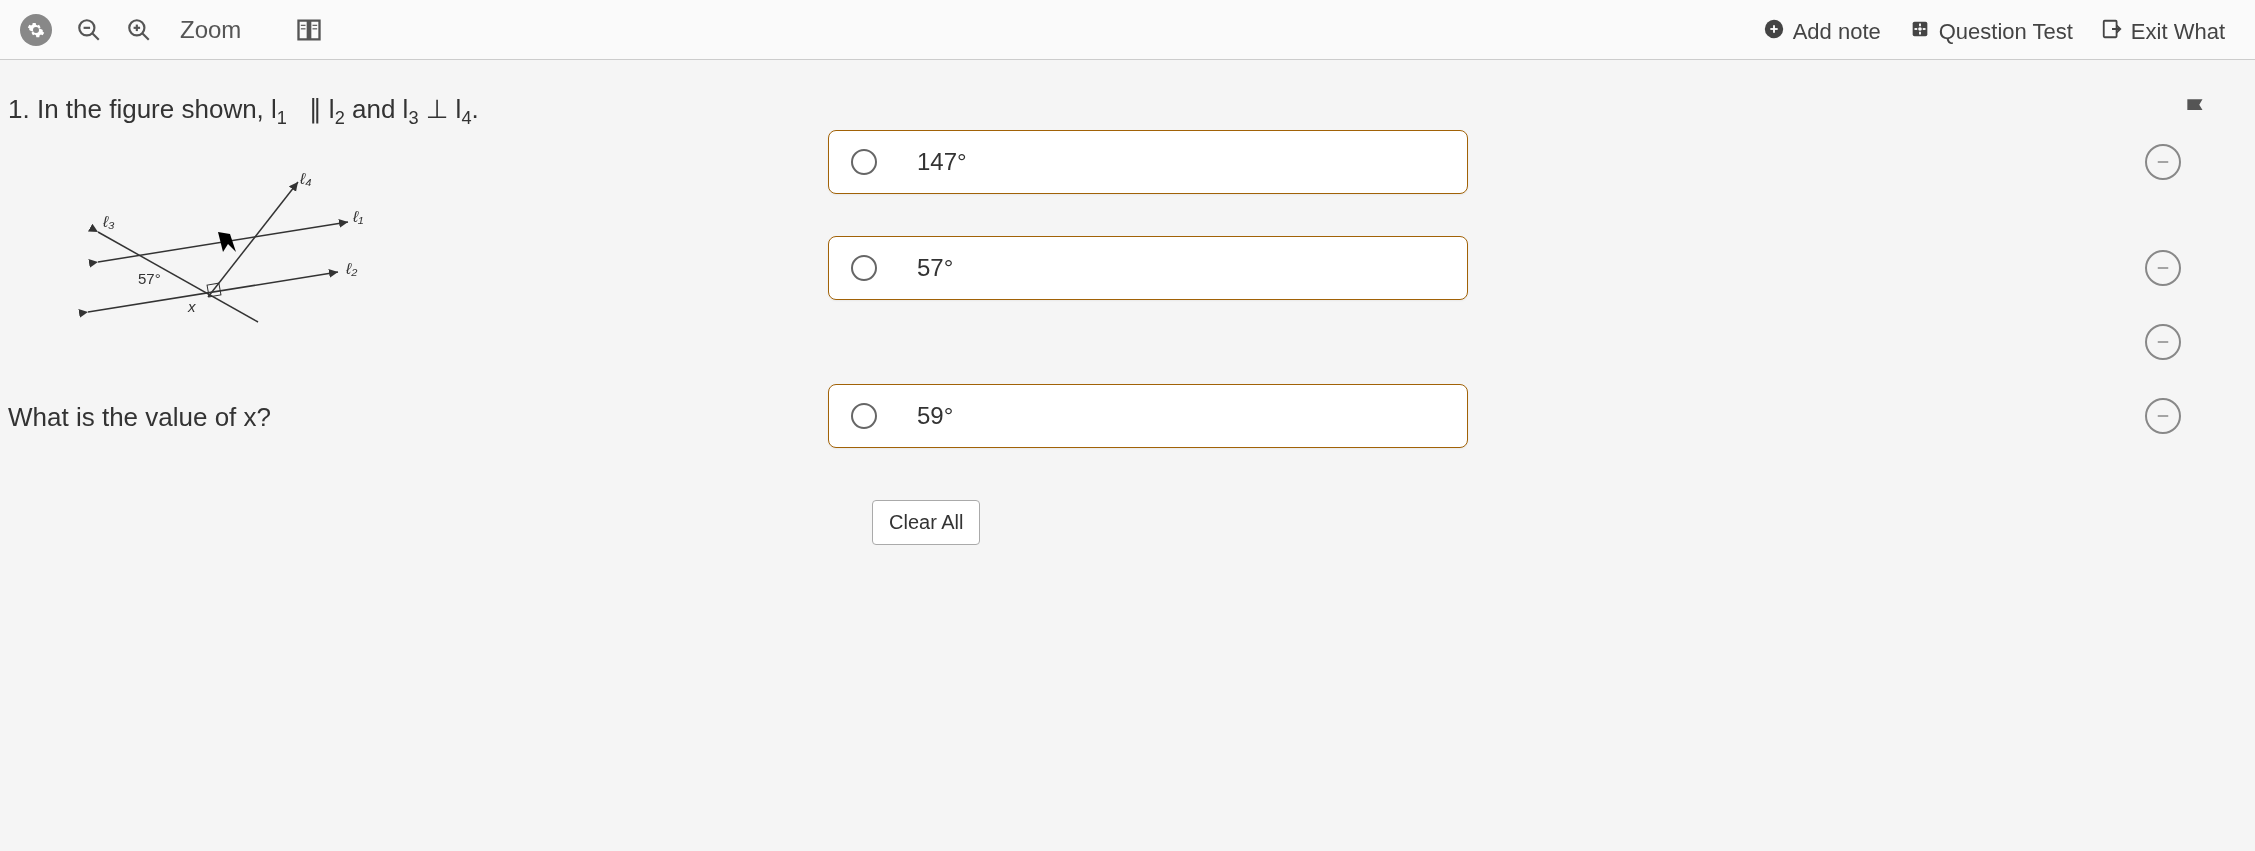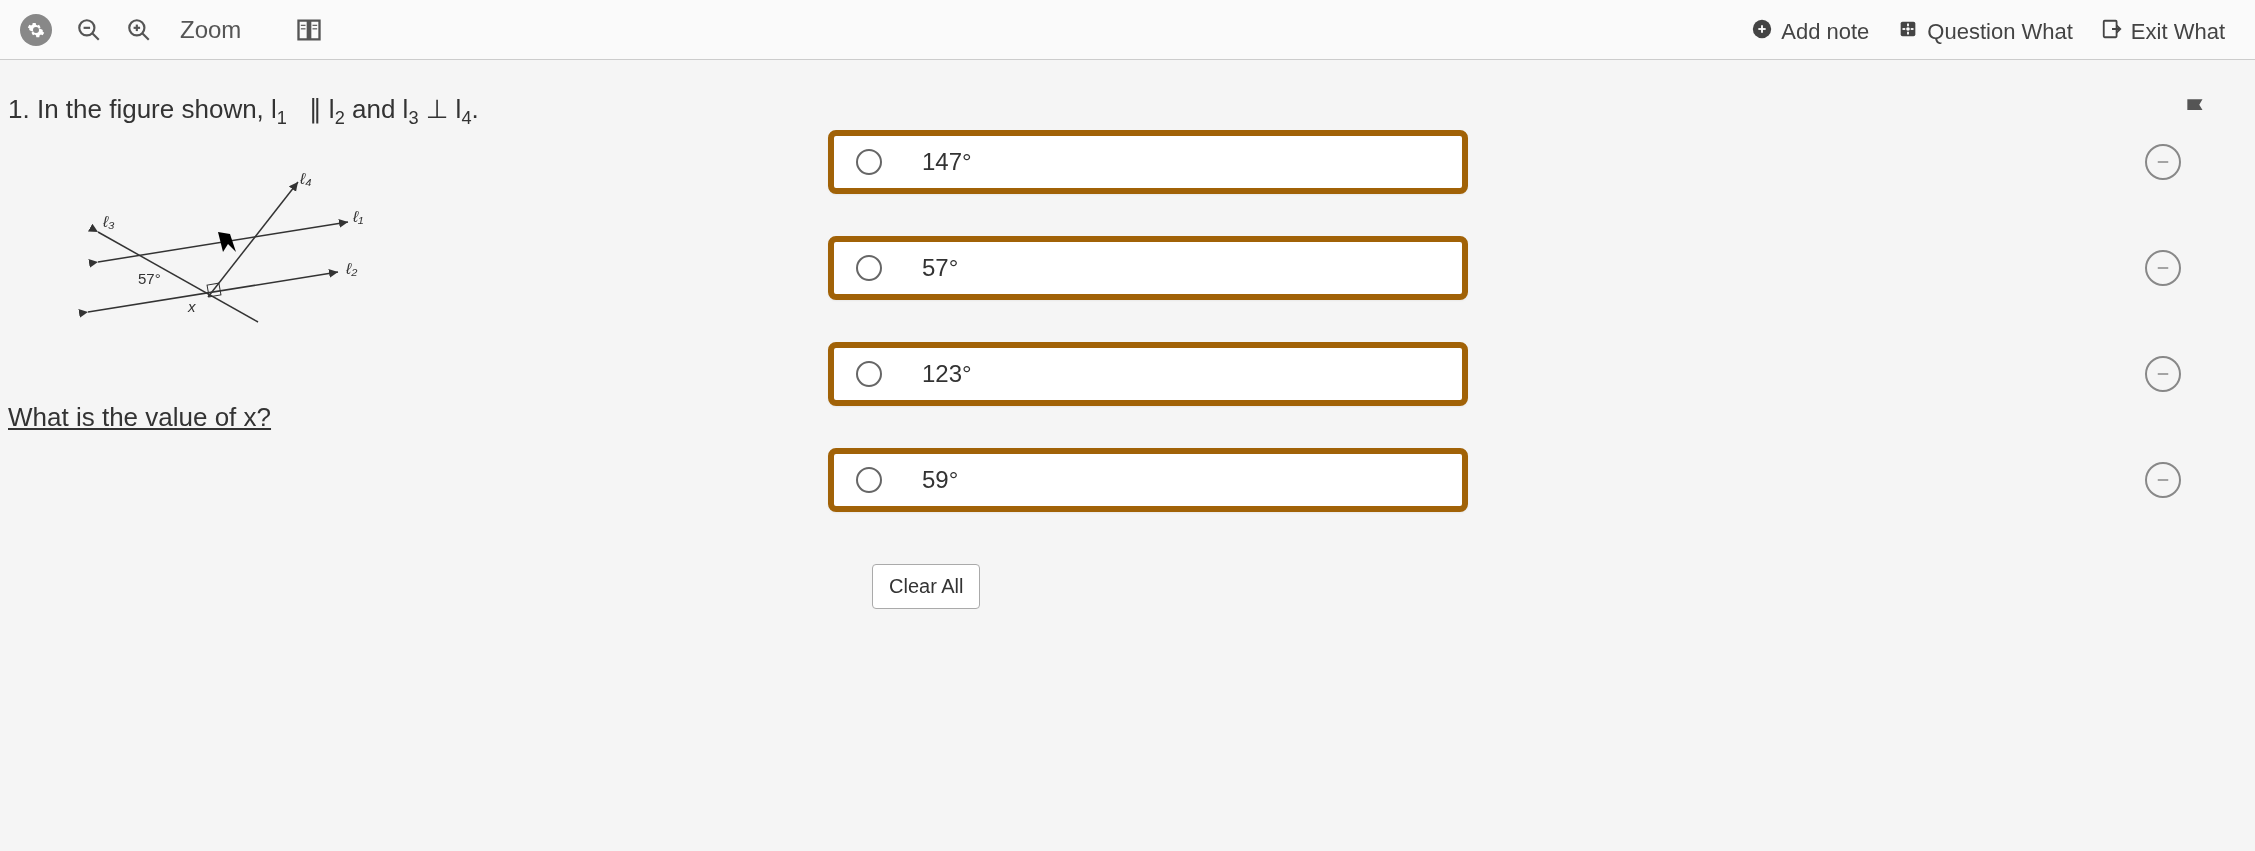--- a/index.html
+++ b/index.html
@@ -69,32 +69,31 @@
 }
 .figure-area {
   margin: 30px 0 60px 60px;
   position: relative;
   width: 320px;
   height: 180px;
 }
 .sub-q {
   font-size: 26px;
   color: #333;
-  text-decoration: underline;
 }
 .answers-col {
   flex: 1;
   padding-top: 40px;
 }
 .answer-choice {
   display: flex;
   align-items: center;
   width: 640px;
   height: 64px;
-  border: 6px solid #a16207;
+  border: 1px solid #a16207;
   border-radius: 8px;
   background: #fff;
   padding: 0 22px;
   cursor: pointer;
   box-shadow: 0 1px 2px rgba(0,0,0,0.05);
 }
 .radio-circle {
   width: 26px;
   height: 26px;
   border: 2px solid #666;
@@ -200,21 +199,21 @@
       <span>
         <svg width="22" height="22" viewBox="0 0 24 24" fill="#444">
             <rect x="4" y="4" width="16" height="16" rx="2"></rect>
             <circle cx="12" cy="12" r="2" fill="#fff"></circle>
             <line x1="12" y1="6" x2="12" y2="9" stroke="#fff" stroke-width="2"></line>
             <line x1="12" y1="15" x2="12" y2="18" stroke="#fff" stroke-width="2"></line>
             <line x1="6" y1="12" x2="9" y2="12" stroke="#fff" stroke-width="2"></line>
             <line x1="15" y1="12" x2="18" y2="12" stroke="#fff" stroke-width="2"></line>
           </svg>
       </span>
-      <span>Question What</span>
+      <span>Question Test</span>
     </div>
     <div class="topbar-action">
       <span>
         <svg width="22" height="22" viewBox="0 0 24 24" fill="none" stroke="#444" stroke-width="2">
             <rect x="3" y="3" width="14" height="18" rx="1"></rect>
             <path d="M12 12h9M17 8l4 4-4 4"></path>
           </svg>
       </span>
       <span>Exit What</span>
     </div>
@@ -287,24 +286,20 @@
       </div>
       <div class="eliminate-btn">
         <svg width="18" height="18" viewBox="0 0 24 24" fill="none" stroke="#888" stroke-width="2">
             <line x1="5" y1="12" x2="19" y2="12"></line>
           </svg>
       </div>
     </div>
     <div style="height:42px"></div>
 
     <div class="answer-wrap">
-      <div class="answer-choice">
-        <div class="radio-circle"></div>
-        <span class="answer-label">123°</span>
-      </div>
       <div class="eliminate-btn">
         <svg width="18" height="18" viewBox="0 0 24 24" fill="none" stroke="#888" stroke-width="2">
             <line x1="5" y1="12" x2="19" y2="12"></line>
           </svg>
       </div>
     </div>
     <div style="height:42px"></div>
 
     <div class="answer-wrap">
       <div class="answer-choice">

